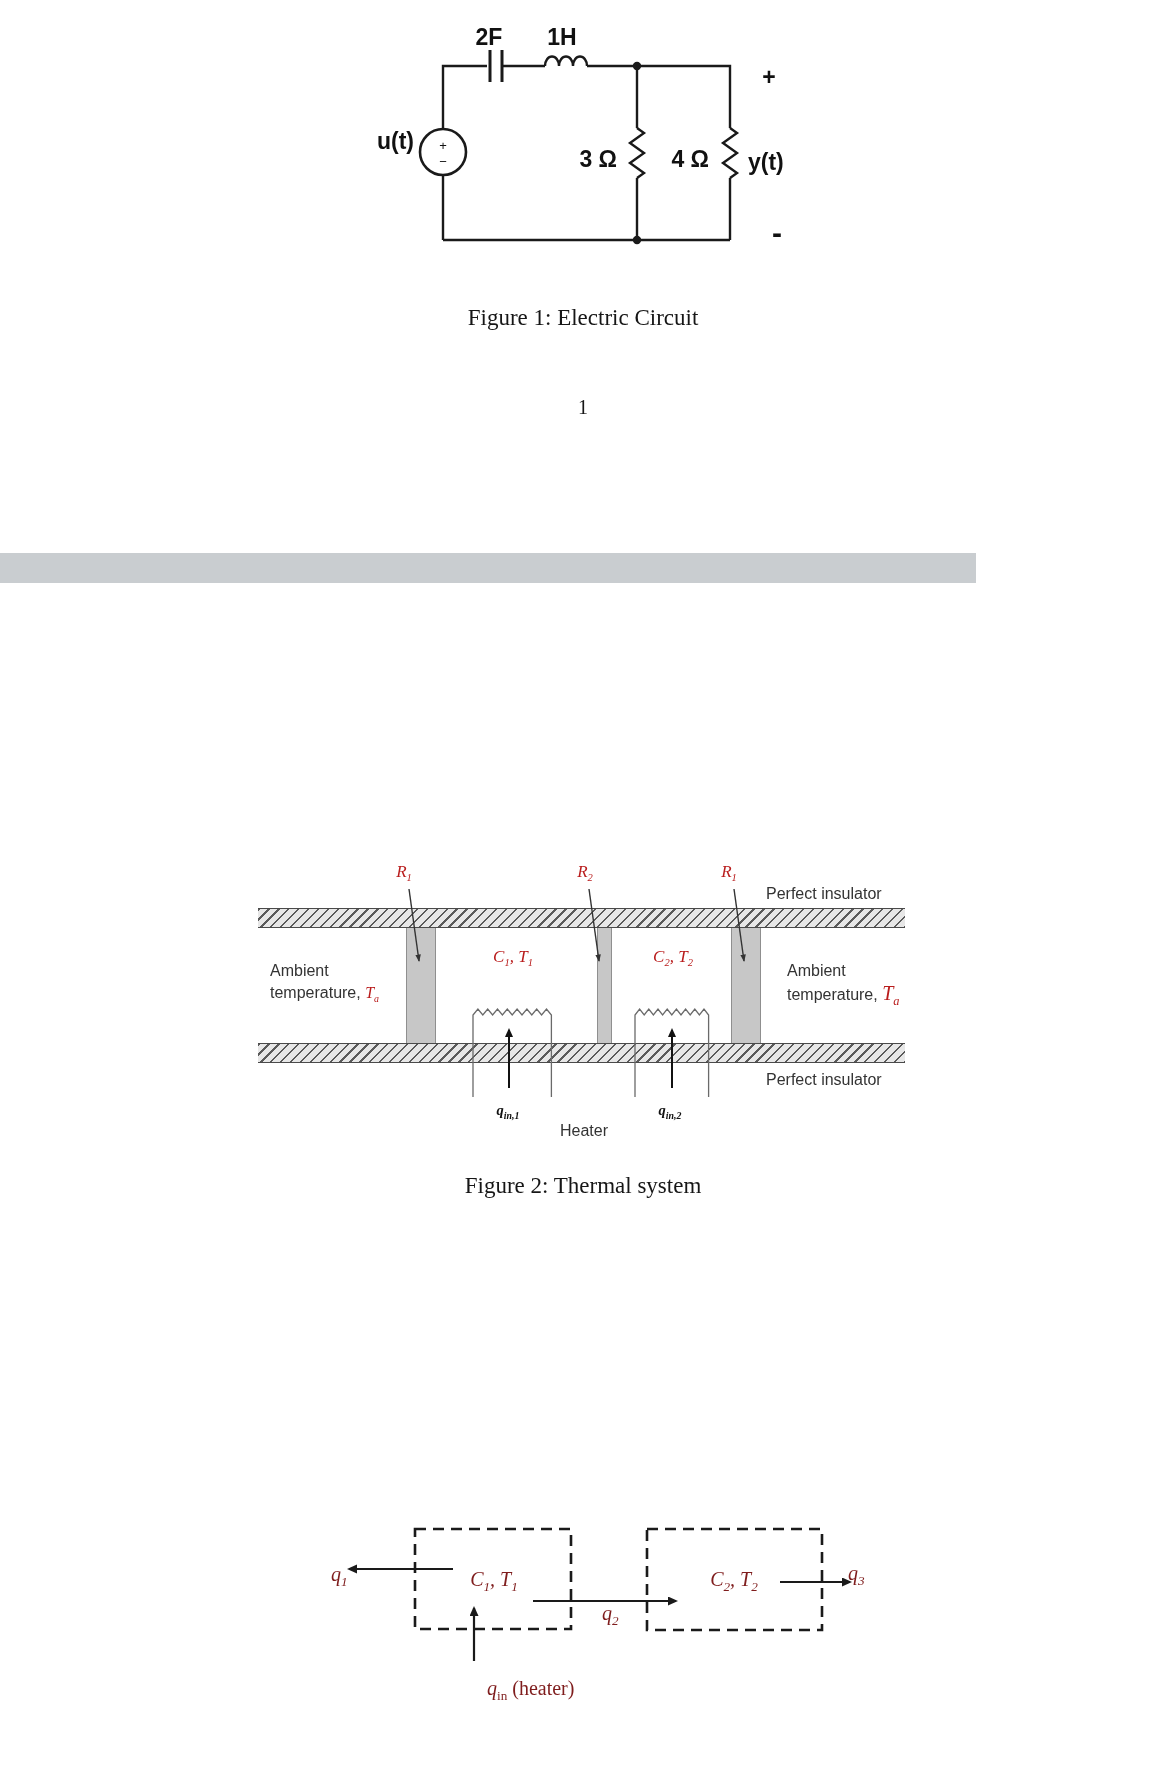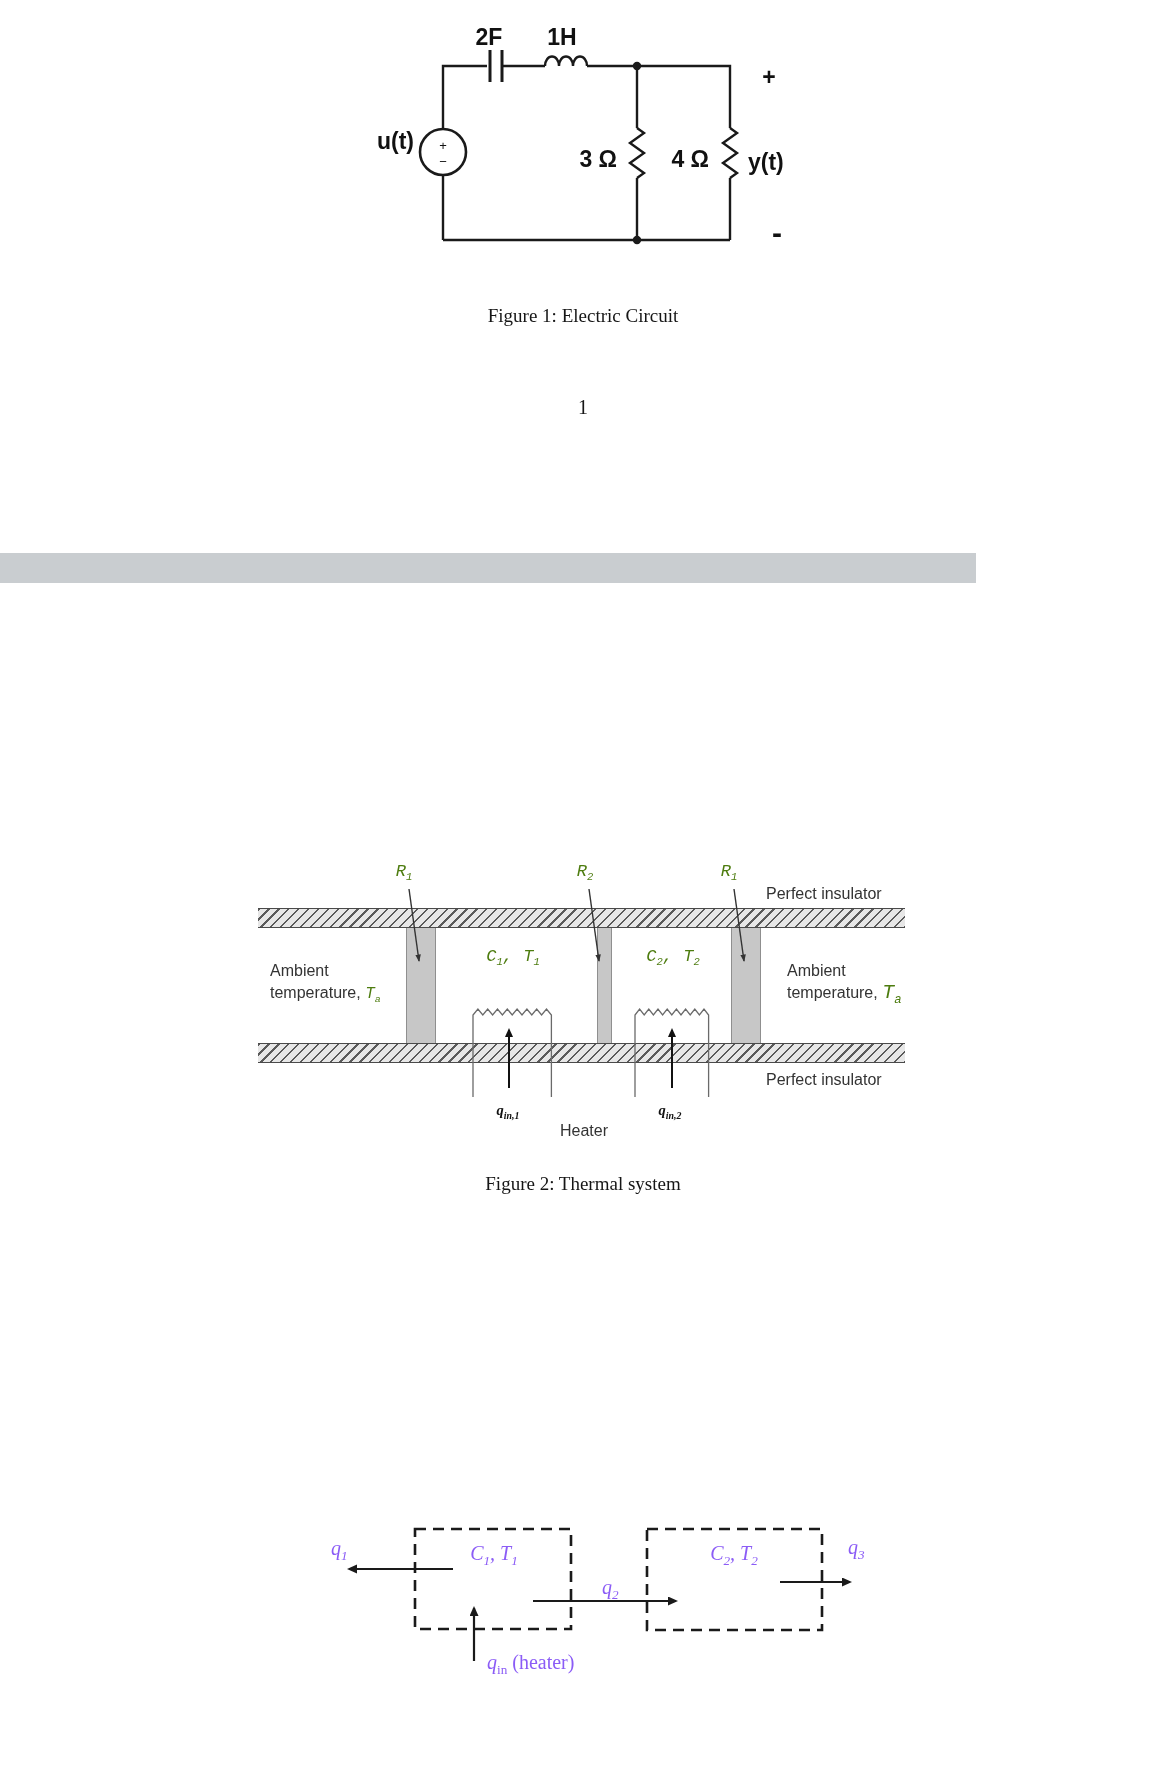--- a/index.html
+++ b/index.html
@@ -1,45 +1,45 @@
 <!DOCTYPE html>
 <html><head>
 <meta charset="utf-8">
 <style>
   html,body { margin:0; padding:0; background:#fff; }
   .screen { position:relative; width:976px; height:1786px; background:#ffffff; overflow:hidden;
             font-family:"Liberation Sans",sans-serif; }
   svg.layer { position:absolute; overflow:visible; }
   .caption { position:absolute; left:0; width:1166px; text-align:center;
-             font-family:"Liberation Serif","DejaVu Serif",serif; font-size:19px; color:#161616; }
+             font-family:"Liberation Serif","DejaVu Serif",serif; font-size:23px; color:#161616; }
   .pagenum { position:absolute; left:0; width:1166px; text-align:center;
              font-family:"Liberation Serif","DejaVu Serif",serif; font-size:20px; color:#161616; }
   .divider { position:absolute; left:0; top:553px; width:1170px; height:30px; background:#c9cdd0; }
   .sb-thumb { position:absolute; left:1152px; top:338px; width:9px; height:872px;
               background:#a4a4a4; border-radius:5px; }
   
   .ctext { font-family:"Liberation Sans",sans-serif; font-weight:bold; font-size:23px; fill:#111; }
   .cplus { font-family:"Liberation Sans",sans-serif; font-weight:bold; font-size:23px; fill:#111; }
   .cminus { font-family:"Liberation Sans",sans-serif; font-weight:bold; font-size:30px; fill:#111; }
   .ctiny { font-family:"Liberation Sans",sans-serif; font-size:13px; fill:#111; }
   
   .hatch { position:absolute; left:258px; width:647px; height:18px;
            background:repeating-linear-gradient(135deg,#5a5a5a 0px,#5a5a5a 1.6px,#e7e7e7 1.6px,#e7e7e7 7px);
            border-top:1.5px solid #4a4a4a; border-bottom:1.5px solid #4a4a4a; }
   .gbar { position:absolute; top:928px; height:115px; background:#c7c7c7;
           border-left:1px solid #8f8f8f; border-right:1px solid #8f8f8f; box-sizing:border-box; }
   .flabel { position:absolute; font-family:"Liberation Sans",sans-serif; font-size:16px; color:#333; }
-  .ilabel { position:absolute; font-family:Liberation Mono, monospace;
-            font-style:italic; color:#4d7c0f; }
+  .ilabel { position:absolute; font-family:Liberation Serif, serif;
+            font-style:italic; color:#b91c1c; }
   .ilabel sub, .flabel sub { font-size:0.62em; line-height:0; }
   .qlabel { position:absolute; font-family:"Liberation Serif","DejaVu Serif",serif;
             font-style:italic; font-weight:bold; font-size:14.5px; color:#111; }
   .qlabel sub { font-size:0.68em; line-height:0; }
   .m3label { position:absolute; font-family:"Liberation Serif","DejaVu Serif",serif;
-             font-style:italic; font-size:20px; color:#8b5cf6; }
+             font-style:italic; font-size:20px; color:#7f1d1d;margin-top:26px; }
   .m3label sub { font-size:0.66em; line-height:0; }
   .upright { font-style:normal; }
   .tc { text-align:center; }
 </style>
 </head>
 <body>
 
 <div class="screen">
 
   <svg class="layer" style="left:360px;top:8px;width:450px;height:252px" viewBox="360 8 450 252">

